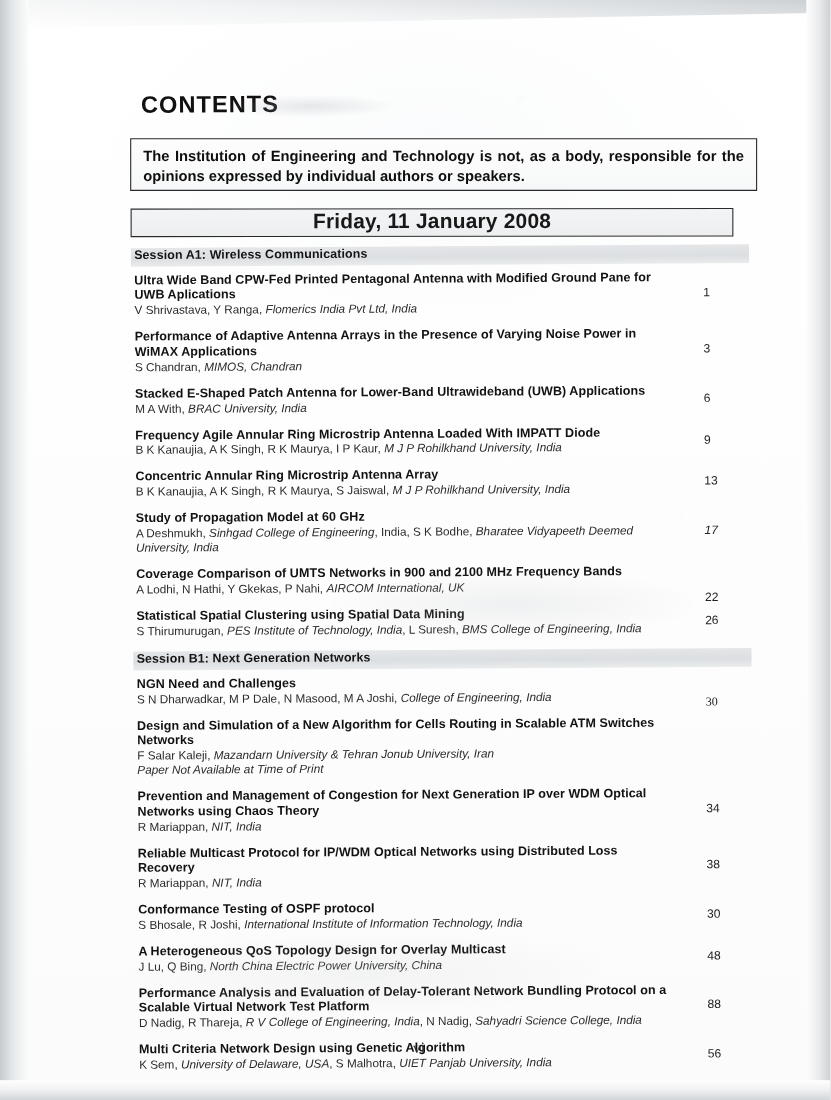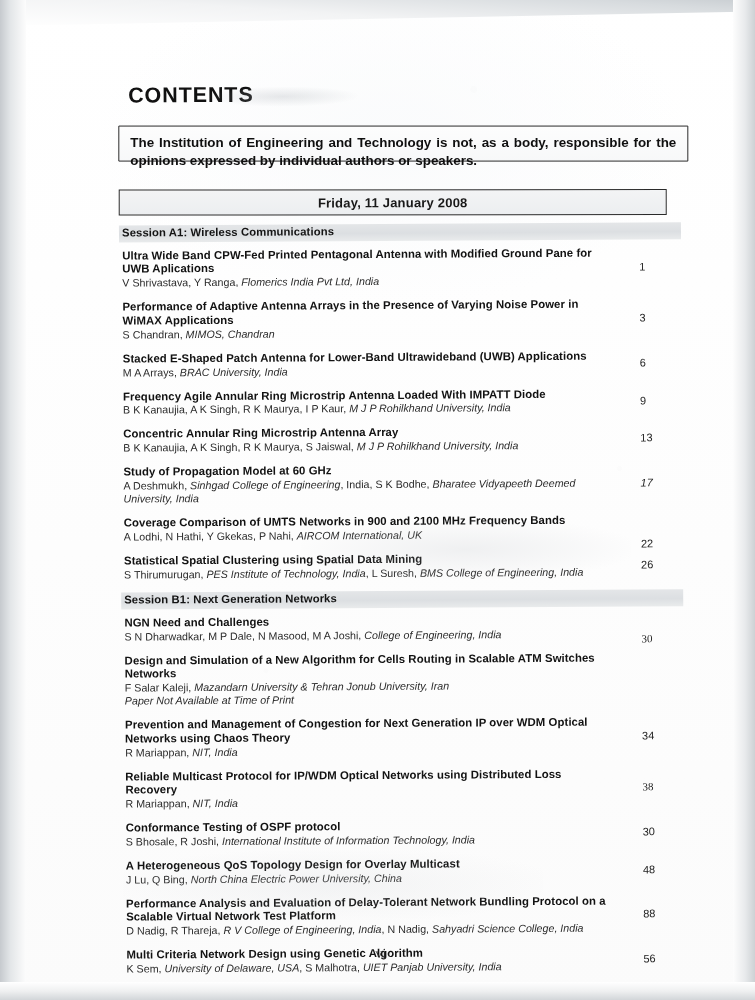--- a/index.html
+++ b/index.html
@@ -71,21 +71,21 @@
     position: absolute;
     border: 1.4px solid #2a2a2a;
     box-sizing: border-box;
     background: linear-gradient(180deg, #fdfdfd 0%, #f7f8f9 100%);
   }
 
   #disclaimer-box {
     left: 120px;
     top: 124px;
     width: 570px;
-    height: 36px;
+    height: 48px;
     padding: 7px 11px 0 11px;
     transform: rotate(0.35deg);
     transform-origin: left top;
   }
   #disclaimer-text {
     font-size: 13.4px;
     font-weight: bold;
     line-height: 18px;
     text-align: justify;
     color: #0f0f0f;
@@ -97,21 +97,21 @@
     width: 548px;
     height: 26px;
     transform: rotate(0.3deg);
     transform-origin: left top;
     display: flex;
     align-items: center;
     justify-content: center;
     background: linear-gradient(180deg, #f3f4f5 0%, #eceef0 100%);
   }
   #date-text {
-    font-size: 13px;
+    font-size: 19px;
     font-weight: bold;
     letter-spacing: 0.2px;
   }
 
   #toc {
     position: absolute;
     left: 120px;
     top: 224px;
     width: 562px;
   }
@@ -243,21 +243,21 @@
           <div class="entry-authors"><span>V Shrivastava, Y Ranga, </span><i>Flomerics India Pvt Ltd, India</i><span></span><i></i></div>
           <div class="entry-page" style="top: 13.5px;">1</div>
         </div>
         <div class="entry">
           <div class="entry-title">Performance of Adaptive Antenna Arrays in the Presence of Varying Noise Power in WiMAX Applications</div>
           <div class="entry-authors"><span>S Chandran, </span><i>MIMOS, Chandran</i><span></span><i></i></div>
           <div class="entry-page" style="top: 13.5px;">3</div>
         </div>
         <div class="entry">
           <div class="entry-title">Stacked E-Shaped Patch Antenna for Lower-Band Ultrawideband (UWB) Applications</div>
-          <div class="entry-authors"><span>M A Arrays, </span><i>BRAC University, India</i><span></span><i></i></div>
+          <div class="entry-authors"><span>M A With, </span><i>BRAC University, India</i><span></span><i></i></div>
           <div class="entry-page" style="top: 7px;">6</div>
         </div>
         <div class="entry">
           <div class="entry-title">Frequency Agile Annular Ring Microstrip Antenna Loaded With IMPATT Diode</div>
           <div class="entry-authors"><span>B K Kanaujia, A K Singh, R K Maurya, I P Kaur, </span><i>M J P Rohilkhand University, India</i><span></span><i></i></div>
           <div class="entry-page" style="top: 7px;">9</div>
         </div>
         <div class="entry">
           <div class="entry-title">Concentric Annular Ring Microstrip Antenna Array</div>
           <div class="entry-authors"><span>B K Kanaujia, A K Singh, R K Maurya, S Jaiswal, </span><i>M J P Rohilkhand University, India</i><span></span><i></i></div>
@@ -293,21 +293,21 @@
           <div class="entry-page" style="top: 20px;"></div>
         </div>
         <div class="entry">
           <div class="entry-title">Prevention and Management of Congestion for Next Generation IP over WDM Optical Networks using Chaos Theory</div>
           <div class="entry-authors"><span>R Mariappan, </span><i>NIT, India</i><span></span><i></i></div>
           <div class="entry-page" style="top: 13.5px;">34</div>
         </div>
         <div class="entry">
           <div class="entry-title">Reliable Multicast Protocol for IP/WDM Optical Networks using Distributed Loss Recovery</div>
           <div class="entry-authors"><span>R Mariappan, </span><i>NIT, India</i><span></span><i></i></div>
-          <div class="entry-page" style="top: 13.5px; font-family: Liberation Serif, serif;">38</div>
+          <div class="entry-page" style="top: 13.5px;">38</div>
         </div>
         <div class="entry">
           <div class="entry-title">Conformance Testing of OSPF protocol</div>
           <div class="entry-authors"><span>S Bhosale, R Joshi, </span><i>International Institute of Information Technology, India</i><span></span><i></i></div>
           <div class="entry-page" style="top: 7px;">30</div>
         </div>
         <div class="entry">
           <div class="entry-title">A Heterogeneous QoS Topology Design for Overlay Multicast</div>
           <div class="entry-authors"><span>J Lu, Q Bing, </span><i>North China Electric Power University, China</i><span></span><i></i></div>
           <div class="entry-page" style="top: 7px;">48</div>

